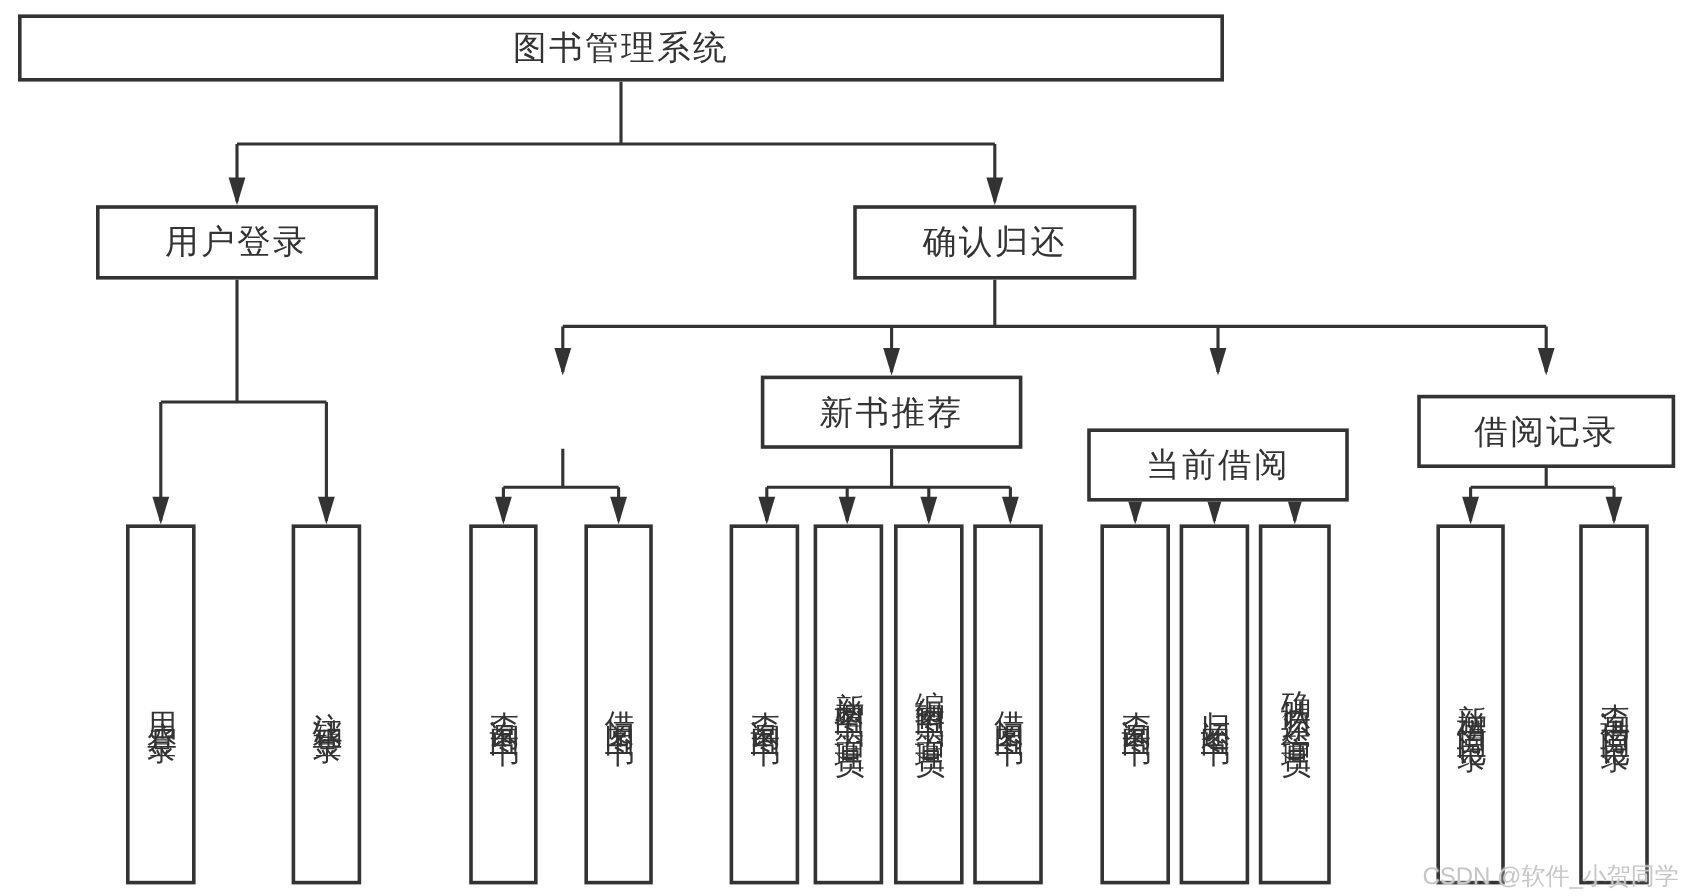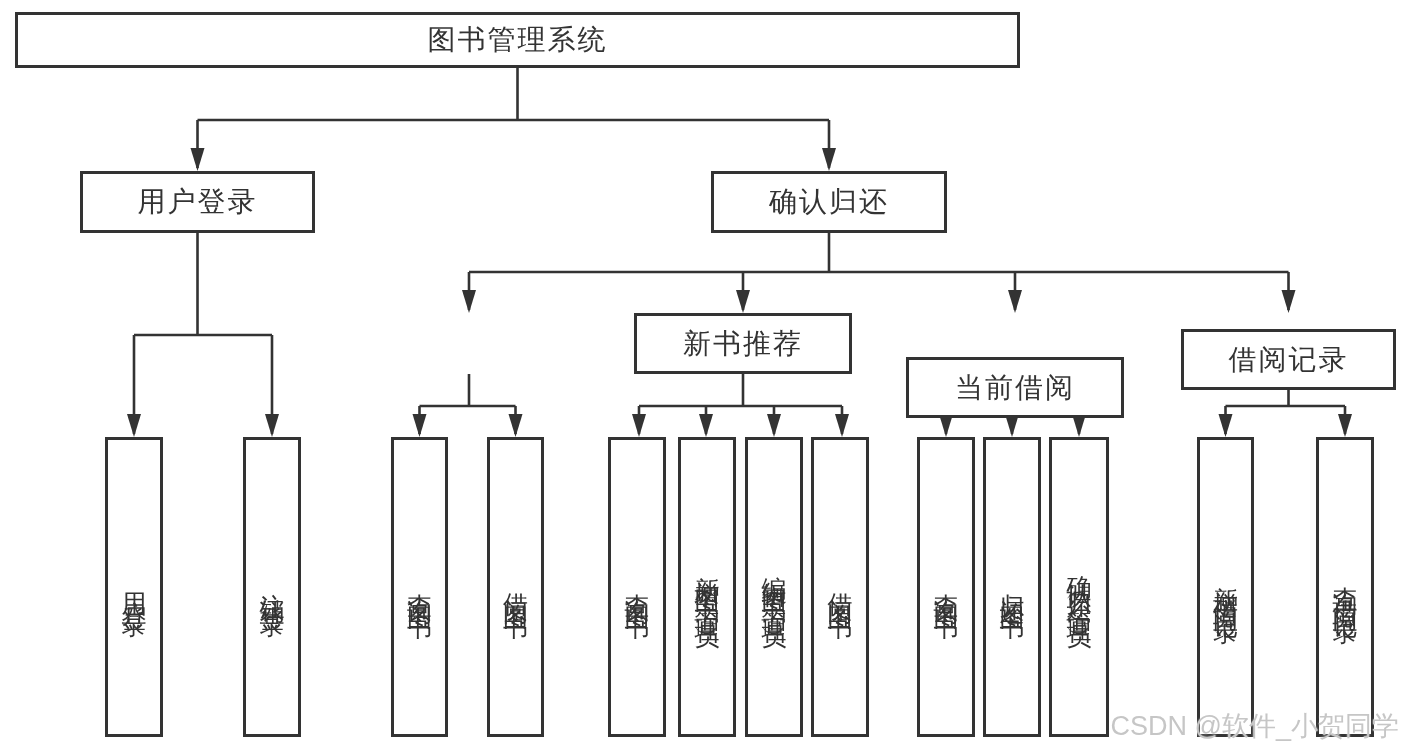--- a/index.html
+++ b/index.html
@@ -71,21 +71,21 @@
   .leaf-d2 { left: 983px; }
   .leaf-d3 { left: 1049px; width: 60px; }
   .leaf-e1 { left: 1197px; width: 57px; }
   .leaf-e2 { left: 1316px; }
 
   #watermark {
     position: absolute;
     right: 6px;
     bottom: 3px;
     z-index: 3;
-    font-size: 27px;
+    font-size: 20px;
     color: #c6c6c6;
     text-shadow: 0 0 2px #ffffff;
     white-space: nowrap;
   }
 </style>
 </head>
 <body>
 
 <div id="canvas">
 

